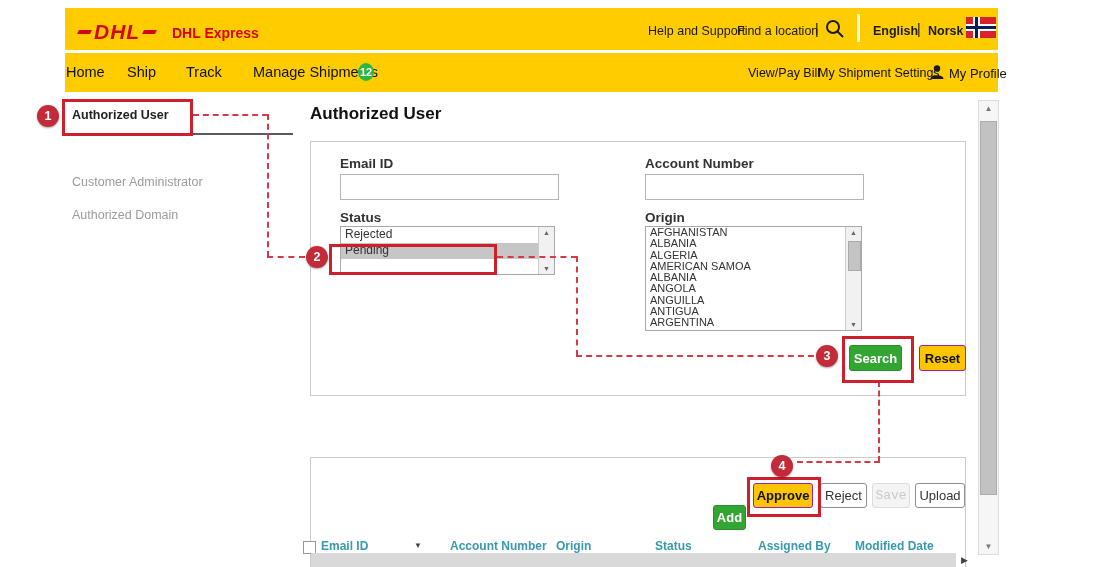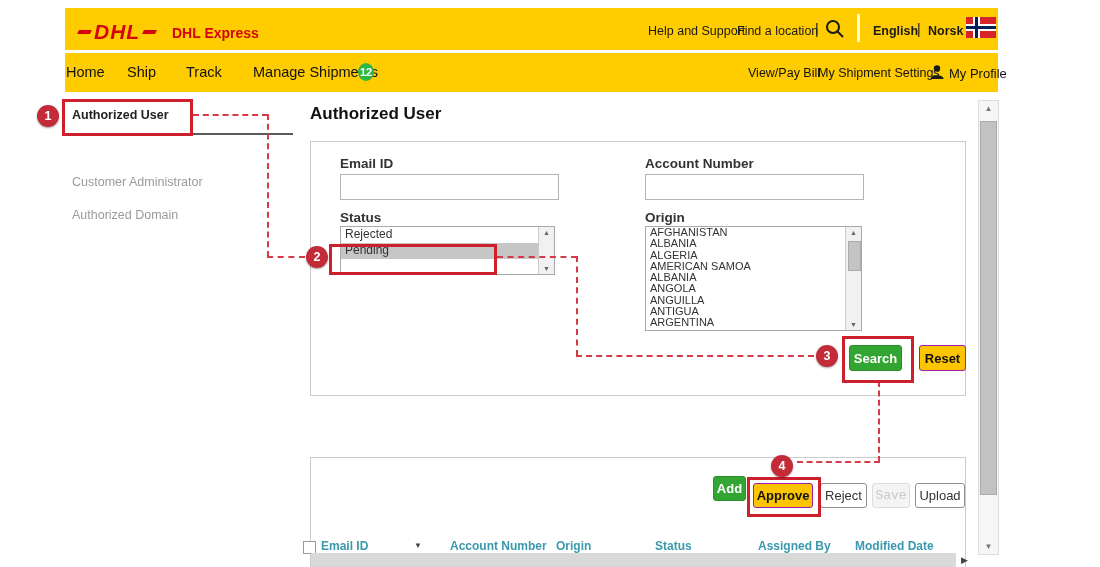--- a/index.html
+++ b/index.html
@@ -165,21 +165,21 @@
       <span class="lb-thumb" style="top:14px;height:28px;"></span>
       <span class="lb-arrow" style="bottom:2px;">▼</span>
     </div>
   </div>
 
   <div class="abs btn btn-green" style="left:849px;top:345px;width:53px;height:26px;">Search</div>
   <div class="abs btn btn-yellow" style="left:919px;top:345px;width:47px;height:26px;">Reset</div>
 
   <div class="abs panel panel2"></div>
 
-  <div class="abs btn btn-green" style="left:713px;top:476px;width:33px;height:25px;">Add</div>
+  <div class="abs btn btn-green" style="left:713px;top:505px;width:33px;height:25px;">Add</div>
   <div class="abs btn btn-yellow" style="left:753px;top:483px;width:60px;height:25px;">Approve</div>
   <div class="abs btn btn-plain" style="left:820px;top:483px;width:47px;height:25px;">Reject</div>
   <div class="abs btn btn-disabled" style="left:872px;top:483px;width:38px;height:25px;font-family:Liberation Mono, monospace;">Save</div>
   <div class="abs btn btn-plain" style="left:915px;top:483px;width:50px;height:25px;">Upload</div>
 
   <span class="abs th-check"></span>
   <span class="abs th" style="left:321px;">Email ID</span>
   <span class="abs sort-arrow">▼</span>
   <span class="abs th" style="left:450px;">Account Number</span>
   <span class="abs th" style="left:556px;">Origin</span>

